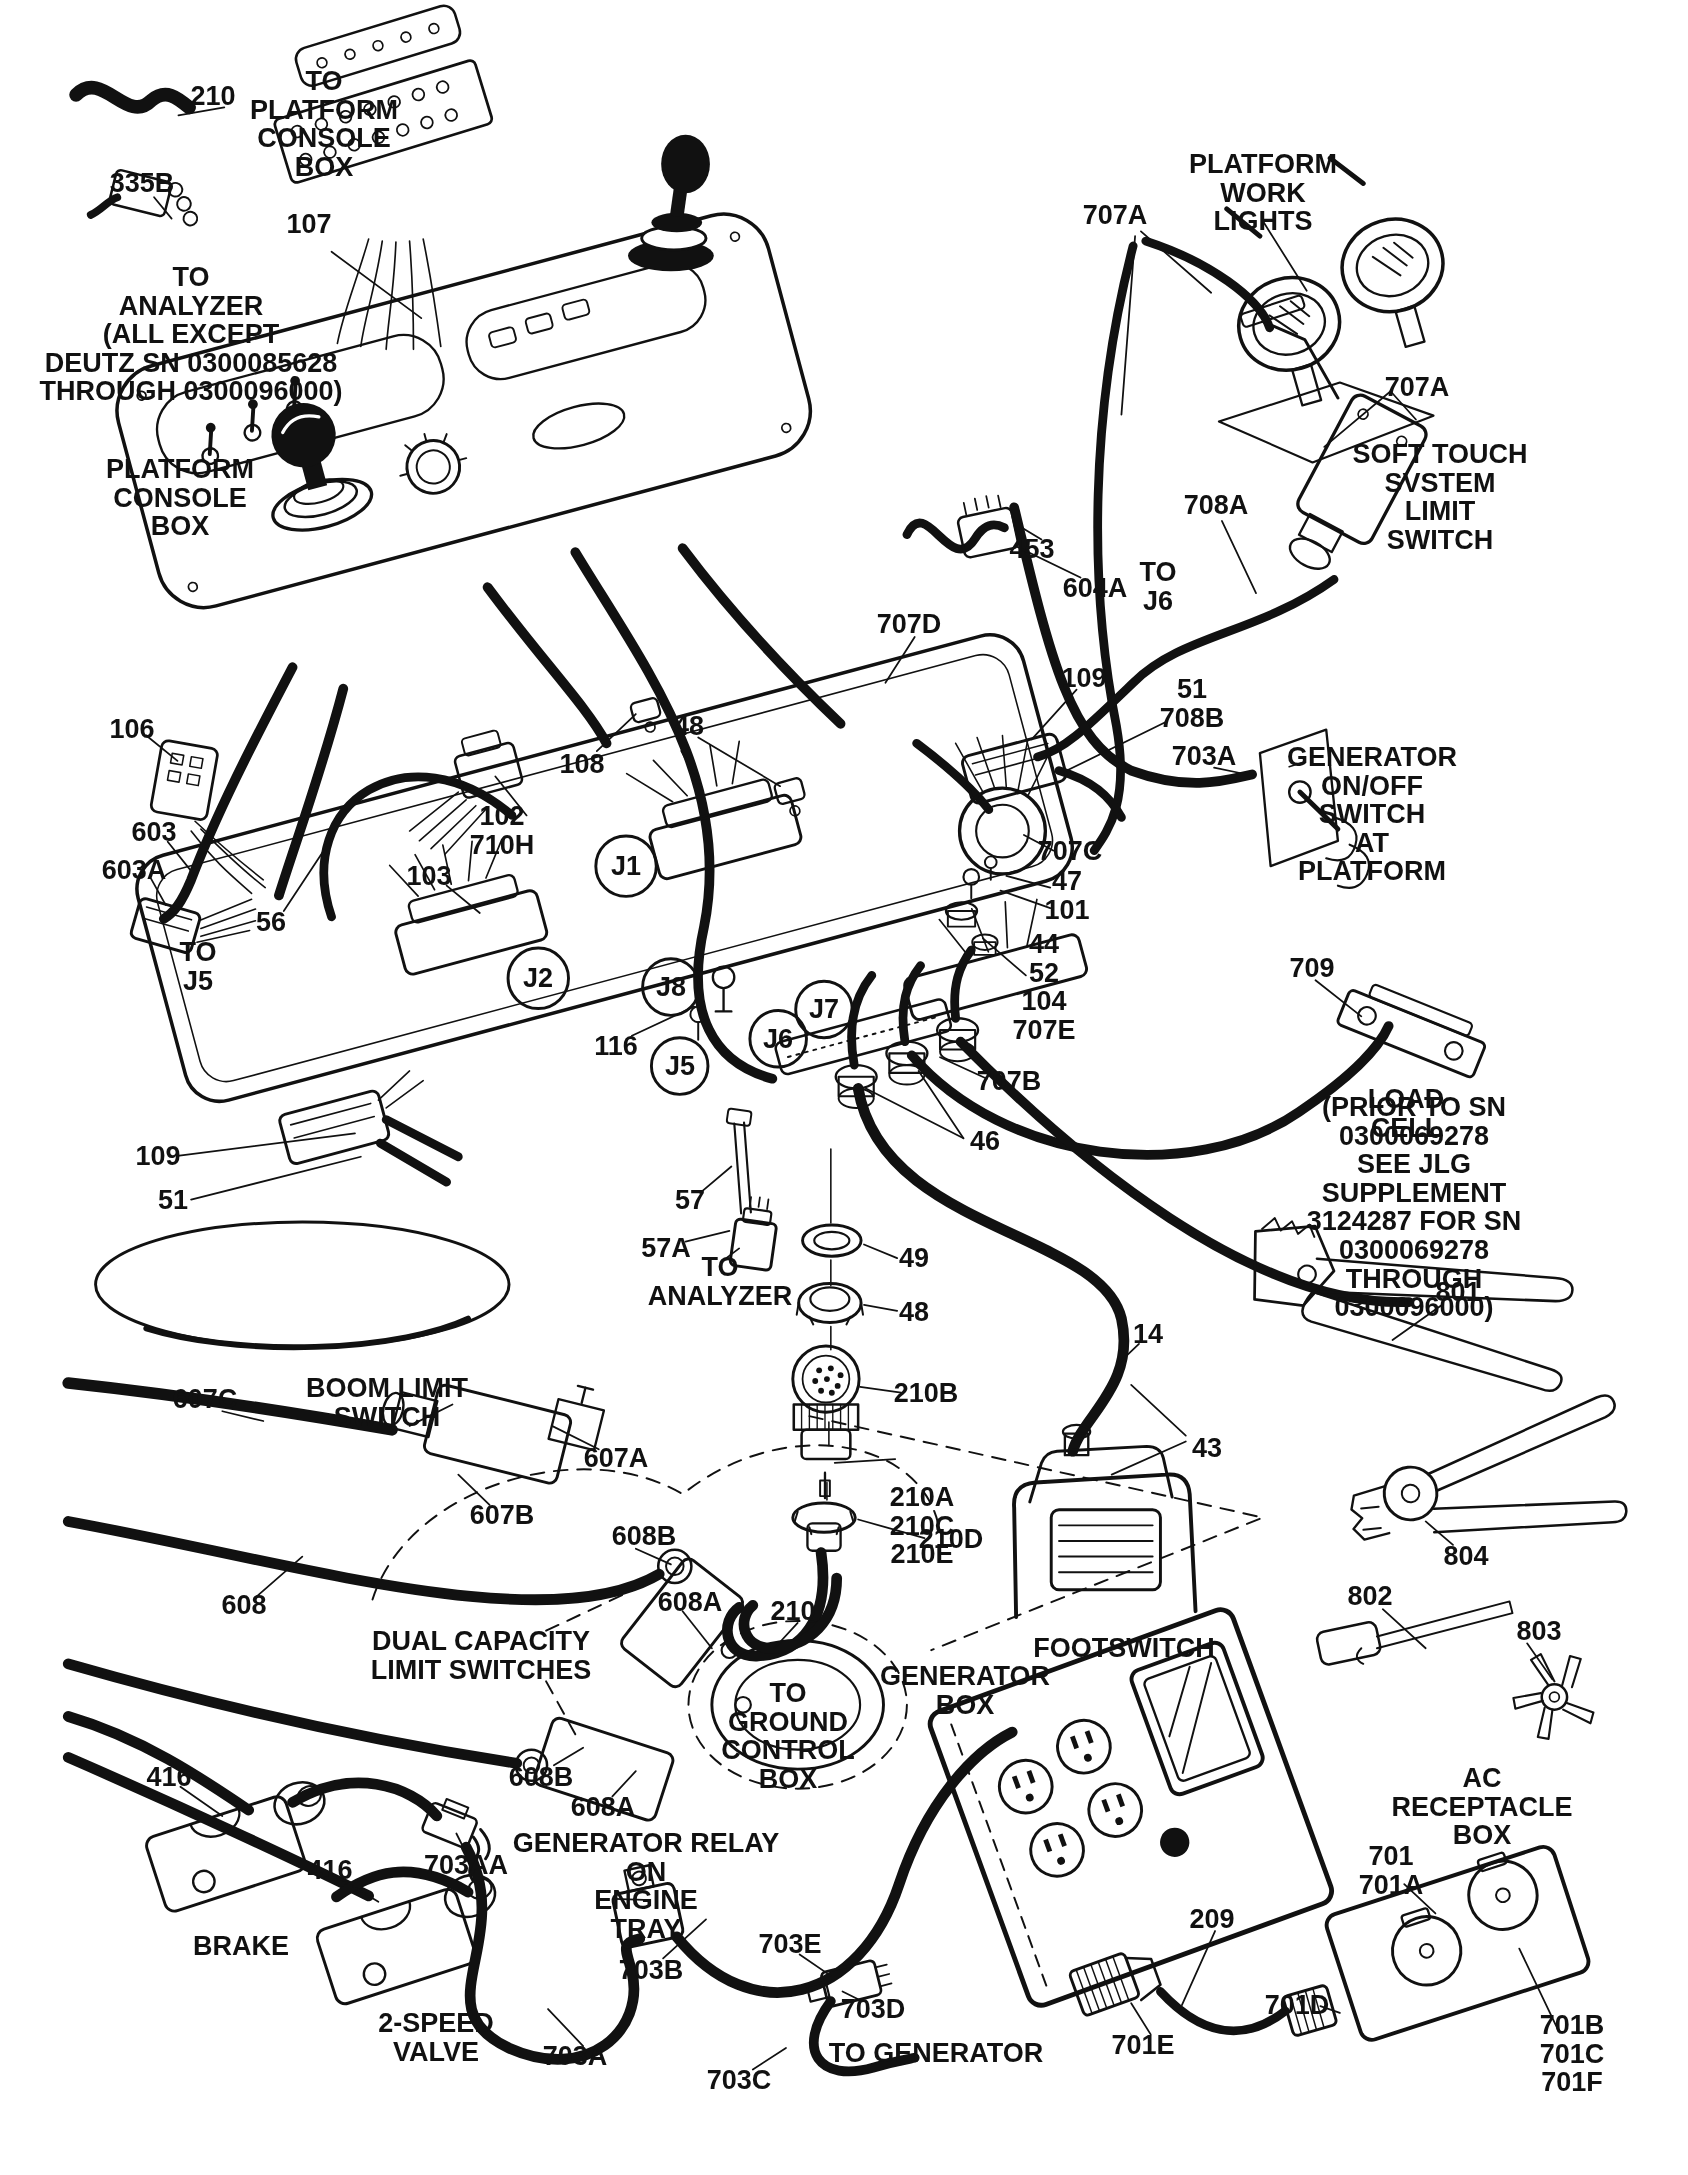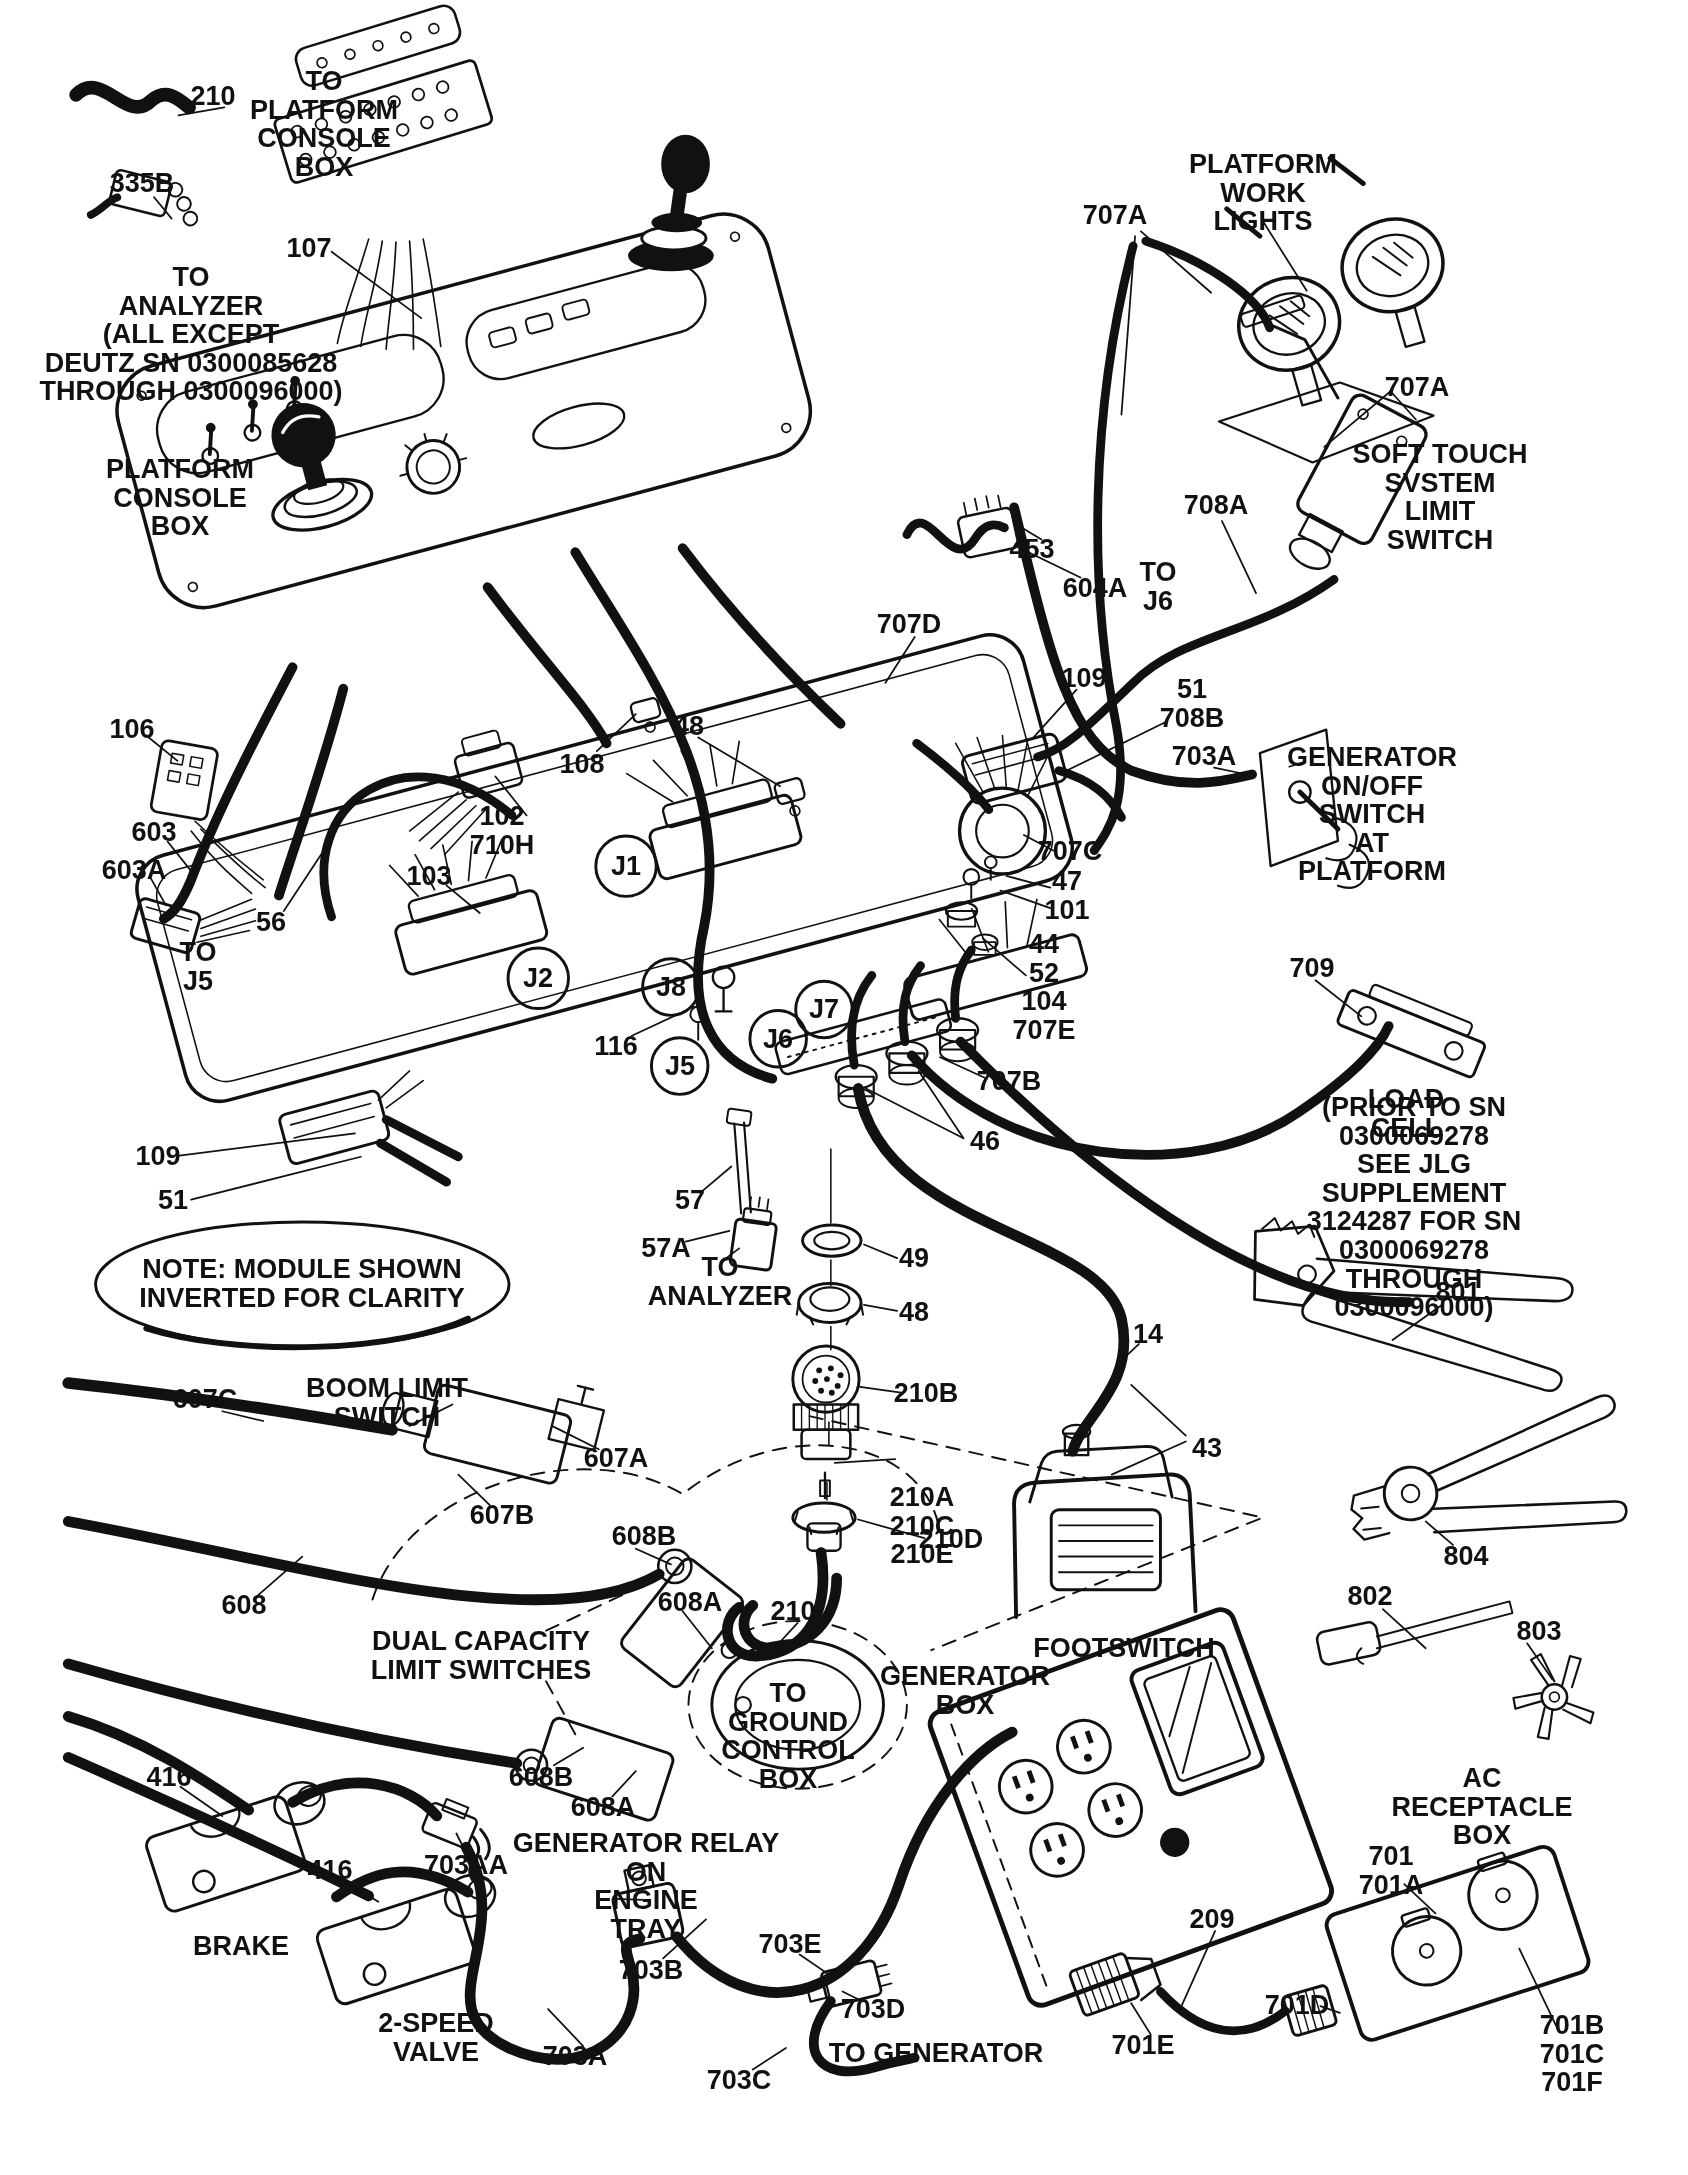--- a/index.html
+++ b/index.html
@@ -591,21 +591,21 @@
     </g>
   </g>
 </svg>
 
 <div class="lbl" style="left:213px;top:96px">210</div>
 <div class="lbl" style="left:324px;top:124px">TO
 PLATFORM
 CONSOLE
 BOX</div>
 <div class="lbl" style="left:142px;top:183px">335B</div>
-<div class="lbl" style="left:309px;top:248px">107</div>
+<div class="lbl" style="left:309px;top:224px">107</div>
 <div class="lbl" style="left:191px;top:335px">TO
 ANALYZER
 (ALL EXCEPT
 DEUTZ SN 0300085628
 THROUGH 0300096000)</div>
 
 <div class="lbl" style="left:1263px;top:193px">PLATFORM
 WORK
 LIGHTS</div>
 <div class="lbl" style="left:1115px;top:215px">707A</div>
@@ -666,22 +666,20 @@
 CELL</div>
 <div class="lbl" style="left:1414px;top:1207px">(PRIOR TO SN 0300069278
 SEE JLG SUPPLEMENT
 3124287 FOR SN 0300069278
 THROUGH 0300096000)</div>
 <div class="lbl" style="left:1009px;top:1081px">707B</div>
 <div class="lbl" style="left:985px;top:1141px">46</div>
 
 <div class="lbl" style="left:158px;top:1156px">109</div>
 <div class="lbl" style="left:173px;top:1200px">51</div>
-<div class="lbl" style="left:302px;top:1284px">NOTE: MODULE SHOWN
-INVERTED FOR CLARITY</div>
 
 <div class="lbl" style="left:690px;top:1200px">57</div>
 <div class="lbl" style="left:666px;top:1248px">57A</div>
 <div class="lbl" style="left:720px;top:1282px">TO
 ANALYZER</div>
 
 <div class="lbl" style="left:914px;top:1258px">49</div>
 <div class="lbl" style="left:914px;top:1312px">48</div>
 <div class="lbl" style="left:926px;top:1393px">210B</div>
 <div class="lbl" style="left:922px;top:1526px">210A

